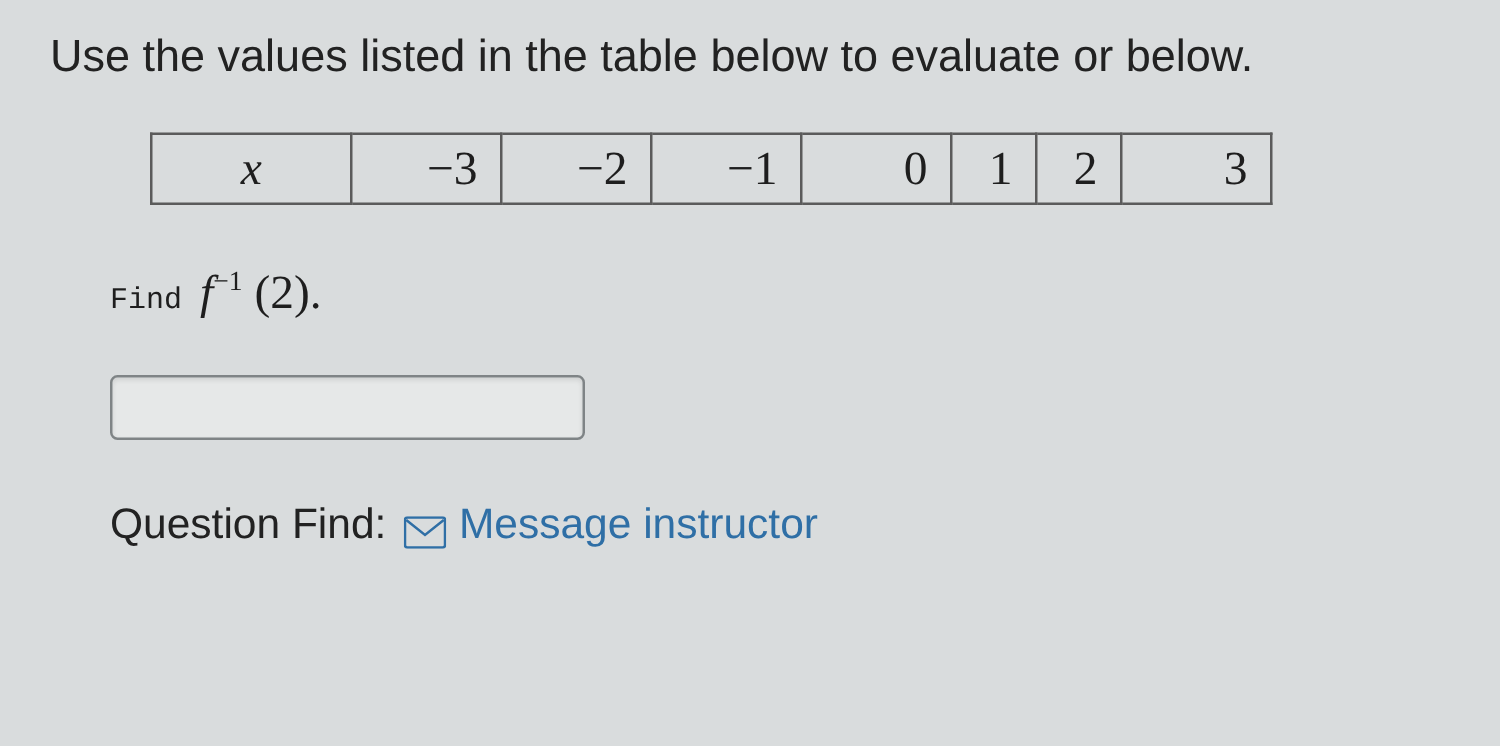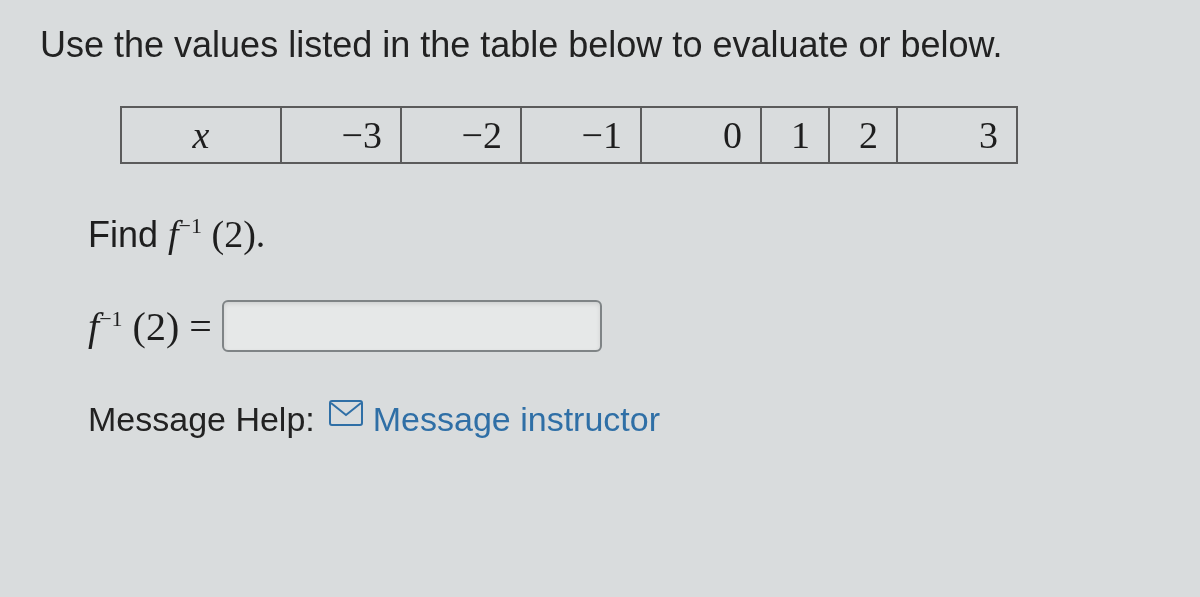--- a/index.html
+++ b/index.html
@@ -39,21 +39,21 @@
     font-style: italic;
   }
   td.rowhead .paren { font-style: normal; }
   .wide { min-width: 120px; }
 
   .prompt-line {
     font-size: 38px;
     margin: 0 0 44px 48px;
     font-family: "Times New Roman", serif;
   }
-  .prompt-line .word { font-family: Liberation Sans, sans-serif; font-size: 36px; }
+  .prompt-line .word { font-family: Liberation Mono, monospace; font-size: 24px; }
   .math-i { font-style: italic; }
   .sup { font-size: 22px; vertical-align: super; }
 
   .answer-row {
     display: flex;
     align-items: center;
     gap: 10px;
     margin-left: 48px;
     margin-bottom: 48px;
     font-family: "Times New Roman", serif;
@@ -74,21 +74,21 @@
     display: flex;
     align-items: center;
     gap: 14px;
     margin-left: 48px;
     font-size: 34px;
     color: #222;
   }
   .help-row .link {
     color: #2f6fa6;
     display: inline-flex;
-    align-items: flex-start;
+    align-items: flex-end;
     gap: 10px;
     cursor: pointer;
   }
   .help-row .link svg { width: 34px; height: 26px; }
 </style>
 </head>
 <body>
 
 <div class="instruction">Use the values listed in the table below to evaluate or below.</div>
 
@@ -107,26 +107,25 @@
     </tr>
   </tbody>
     </table>
 </div>
 
 <div class="prompt-line">
   <span class="word">Find </span><span class="math-i">f</span><span class="sup">−1</span><span> (</span><span>2</span><span>).</span>
 </div>
 
 <div class="answer-row">
-  <span><span class="math-i">f</span><span class="sup">−1</span><span> (</span><span>2</span><span>)</span><span> = </span></span>
   <input type="text" value="" style="">
 </div>
 
 <div class="help-row">
-  <span>Message Help:</span>
+  <span>Question Find:</span>
   <span class="link">
     <svg viewBox="0 0 34 26">
       <rect x="1" y="1" width="32" height="24" rx="2" fill="none" stroke="#2f6fa6" stroke-width="2"></rect>
       <path d="M2 3 L17 15 L32 3" fill="none" stroke="#2f6fa6" stroke-width="2"></path>
     </svg>
     <span>Message instructor</span>
   </span>
 </div>
 
 </body></html>

